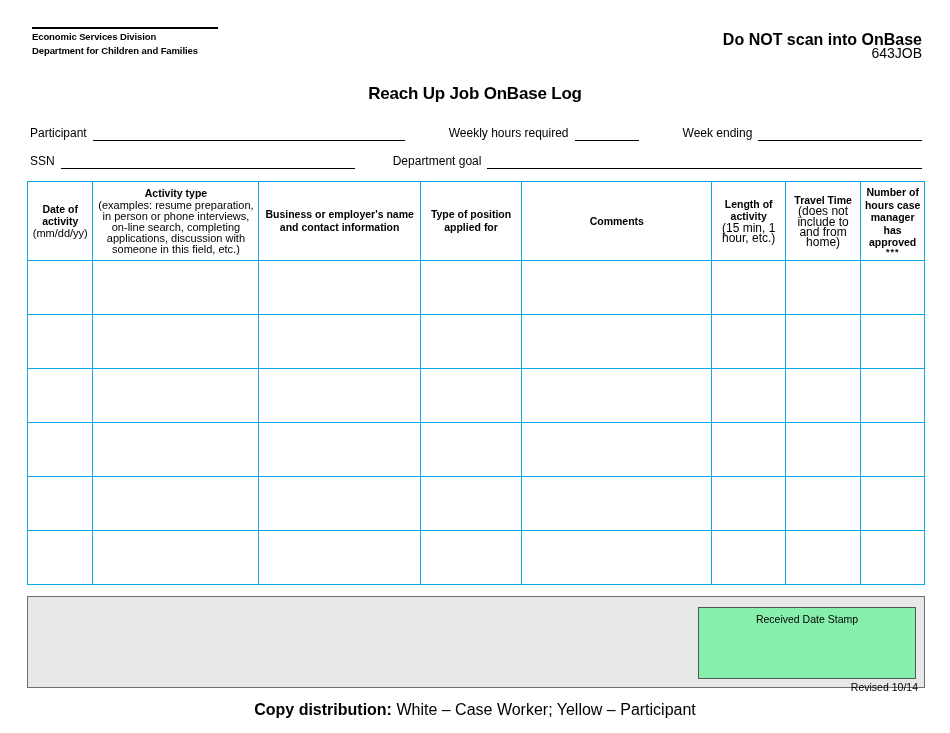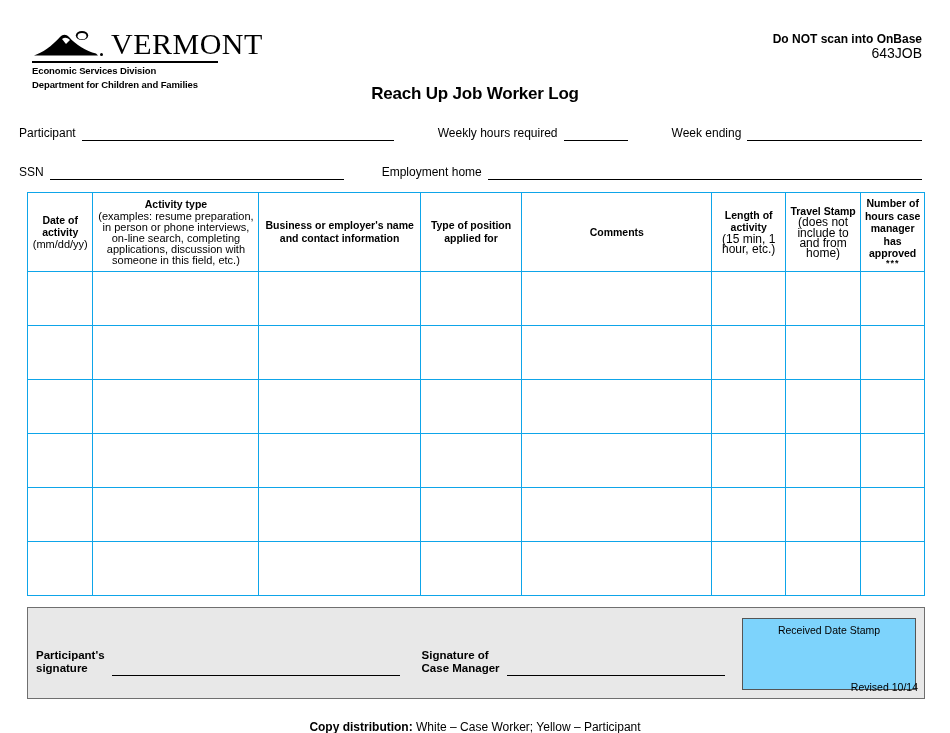--- a/index.html
+++ b/index.html
@@ -49,41 +49,41 @@
     margin-top: 2px;
     letter-spacing: -0.1px;
   }
 
   .onbase-block {
     position: absolute;
     right: 28px;
     top: 33px;
     text-align: right;
   }
-  .onbase-note { font-size: 12px; font-weight: bold; line-height: 13px; }
+  .onbase-note { font-size: 16px; font-weight: bold; line-height: 13px; }
   .onbase-code { font-size: 14px; line-height: 15px; }
 
   
   .form-title {
     text-align: center;
     font-size: 17px;
     font-weight: bold;
     margin-top: 16px;
     letter-spacing: -0.2px;
   }
 
   
-  .fields { margin-top: 16px; padding: 0 28px 0 19px; }
+  .fields { margin-top: 16px; padding: 0 28px 0 30px; }
   .field-row {
     display: flex;
     align-items: flex-end;
     font-size: 12px;
     height: 21px;
   }
-  .field-row + .field-row { margin-top: 18px; }
+  .field-row + .field-row { margin-top: 7px; }
   .field-label { white-space: nowrap; padding-bottom: 1px; }
   .rule {
     border-bottom: 1.3px solid #000;
     height: 14px;
     margin-left: 6px;
   }
   .spacer-sm { width: 44px; }
   .spacer-md { width: 38px; }
 
   
@@ -143,94 +143,84 @@
     border-bottom: 1.2px solid #000;
     height: 13px;
     margin-left: 7px;
   }
   .sig-gap { width: 22px; }
 
   .stamp-box {
     position: absolute;
     right: 8px;
     top: 10px;
-    width: 174px;
+    width: 218px;
     height: 72px;
-    background: #7dd3fc;
+    background: #86efac;
     border: 1px solid #555555;
   }
   .stamp-label {
     text-align: center;
     font-size: 10.5px;
     margin-top: 5px;
   }
 
   
   .copy-dist {
     text-align: center;
-    font-size: 12px;
-    margin-top: 21px;
+    font-size: 16px;
+    margin-top: 13px;
   }
   .copy-dist b { font-weight: bold; }
   .revised {
     position: absolute;
     right: 32px;
     top: 681px;
     font-size: 10.5px;
   }
 </style>
 </head>
 <body>
 
 <div class="page">
 
   <div class="header">
 
     <div class="logo-block">
-      <div class="logo-row">
-        <svg class="logo-mark" viewBox="0 0 78 32">
-          <ellipse cx="50" cy="7.5" rx="6.2" ry="4.6" fill="#000"></ellipse>
-          <ellipse cx="50" cy="8.2" rx="4.4" ry="3.1" fill="#fff"></ellipse>
-          <path d="M2 27.5 C 10 25 20 18 28 9 C 31 6 34 6 37 9 C 44 17 54 23 64 25.6 L 66 27.5 Z" fill="#000"></path>
-          <path d="M30 11 C 33 9 35 9.5 38 12 L 34 16 Z" fill="#fff"></path>
-          <circle cx="69.5" cy="26.5" r="1.5" fill="#000"></circle>
-        </svg>
-        <div class="logo-word">VERMONT</div>
-      </div>
       <div class="logo-rule"></div>
       <div class="dept-line">Economic Services Division</div>
       <div class="dept-line">Department for Children and Families</div>
     </div>
 
     <div class="onbase-block">
       <div class="onbase-note">Do NOT scan into OnBase</div>
       <div class="onbase-code">643JOB</div>
     </div>
   </div>
 
-  <div class="form-title">Reach Up Job Worker Log</div>
+  <div class="form-title">Reach Up Job OnBase Log</div>
 
   <div class="fields">
 
     <div class="field-row">
       <span class="field-label">Participant</span>
       <span class="rule" style="width:312px;"></span>
       <span class="spacer-sm"></span>
       <span class="field-label">Weekly hours required</span>
       <span class="rule" style="width:64px;"></span>
       <span class="spacer-sm"></span>
       <span class="field-label">Week ending</span>
       <span class="rule" style="flex:1;"></span>
     </div>
 
     <div class="field-row">
       <span class="field-label">SSN</span>
       <span class="rule" style="width:294px;"></span>
       <span class="spacer-md"></span>
-      <span class="field-label">Employment home</span>
+      <span class="field-label">Department goal</span>
       <span class="rule" style="flex:1;"></span>
     </div>
   </div>
 
   <div class="table-wrap">
     <table class="log">
       <colgroup>
         <col class="c-date">
           <col class="c-act">
           <col class="c-bus">
@@ -268,21 +258,21 @@
             <div class="th-strong">Comments</div>
           </th>
 
           <th>
             <div class="th-strong">Length of</div>
             <div class="th-strong">activity</div>
             <div class="th-tiny">(15 min, 1 hour, etc.)</div>
           </th>
 
           <th>
-            <div class="th-strong">Travel Stamp</div>
+            <div class="th-strong">Travel Time</div>
             <div class="th-tiny">(does not include to and from home)</div>
           </th>
 
           <th>
             <div class="th-strong">Number of hours case manager has approved</div>
             <div class="th-stars">***</div>
           </th>
         </tr>
       </thead>
       <tbody>
@@ -344,33 +334,20 @@
           <td class="cell"></td>
           <td class="cell"></td>
           <td class="cell"></td>
           <td class="cell"></td>
         </tr>
       </tbody>
     </table>
   </div>
 
   <div class="sig-panel">
-    <div class="sig-inner">
-      <div>
-        <div class="sig-label">Participant's</div>
-        <div class="sig-label">signature</div>
-      </div>
-      <div class="sig-rule" style="width:288px;"></div>
-      <div class="sig-gap"></div>
-      <div>
-        <div class="sig-label">Signature of</div>
-        <div class="sig-label">Case Manager</div>
-      </div>
-      <div class="sig-rule" style="width:218px;"></div>
-    </div>
 
     <div class="stamp-box">
       <div class="stamp-label">Received Date Stamp</div>
     </div>
   </div>
 
   <div class="copy-dist">
     <b>Copy distribution:</b>
     <span>White – Case Worker; Yellow – Participant</span>
   </div>

